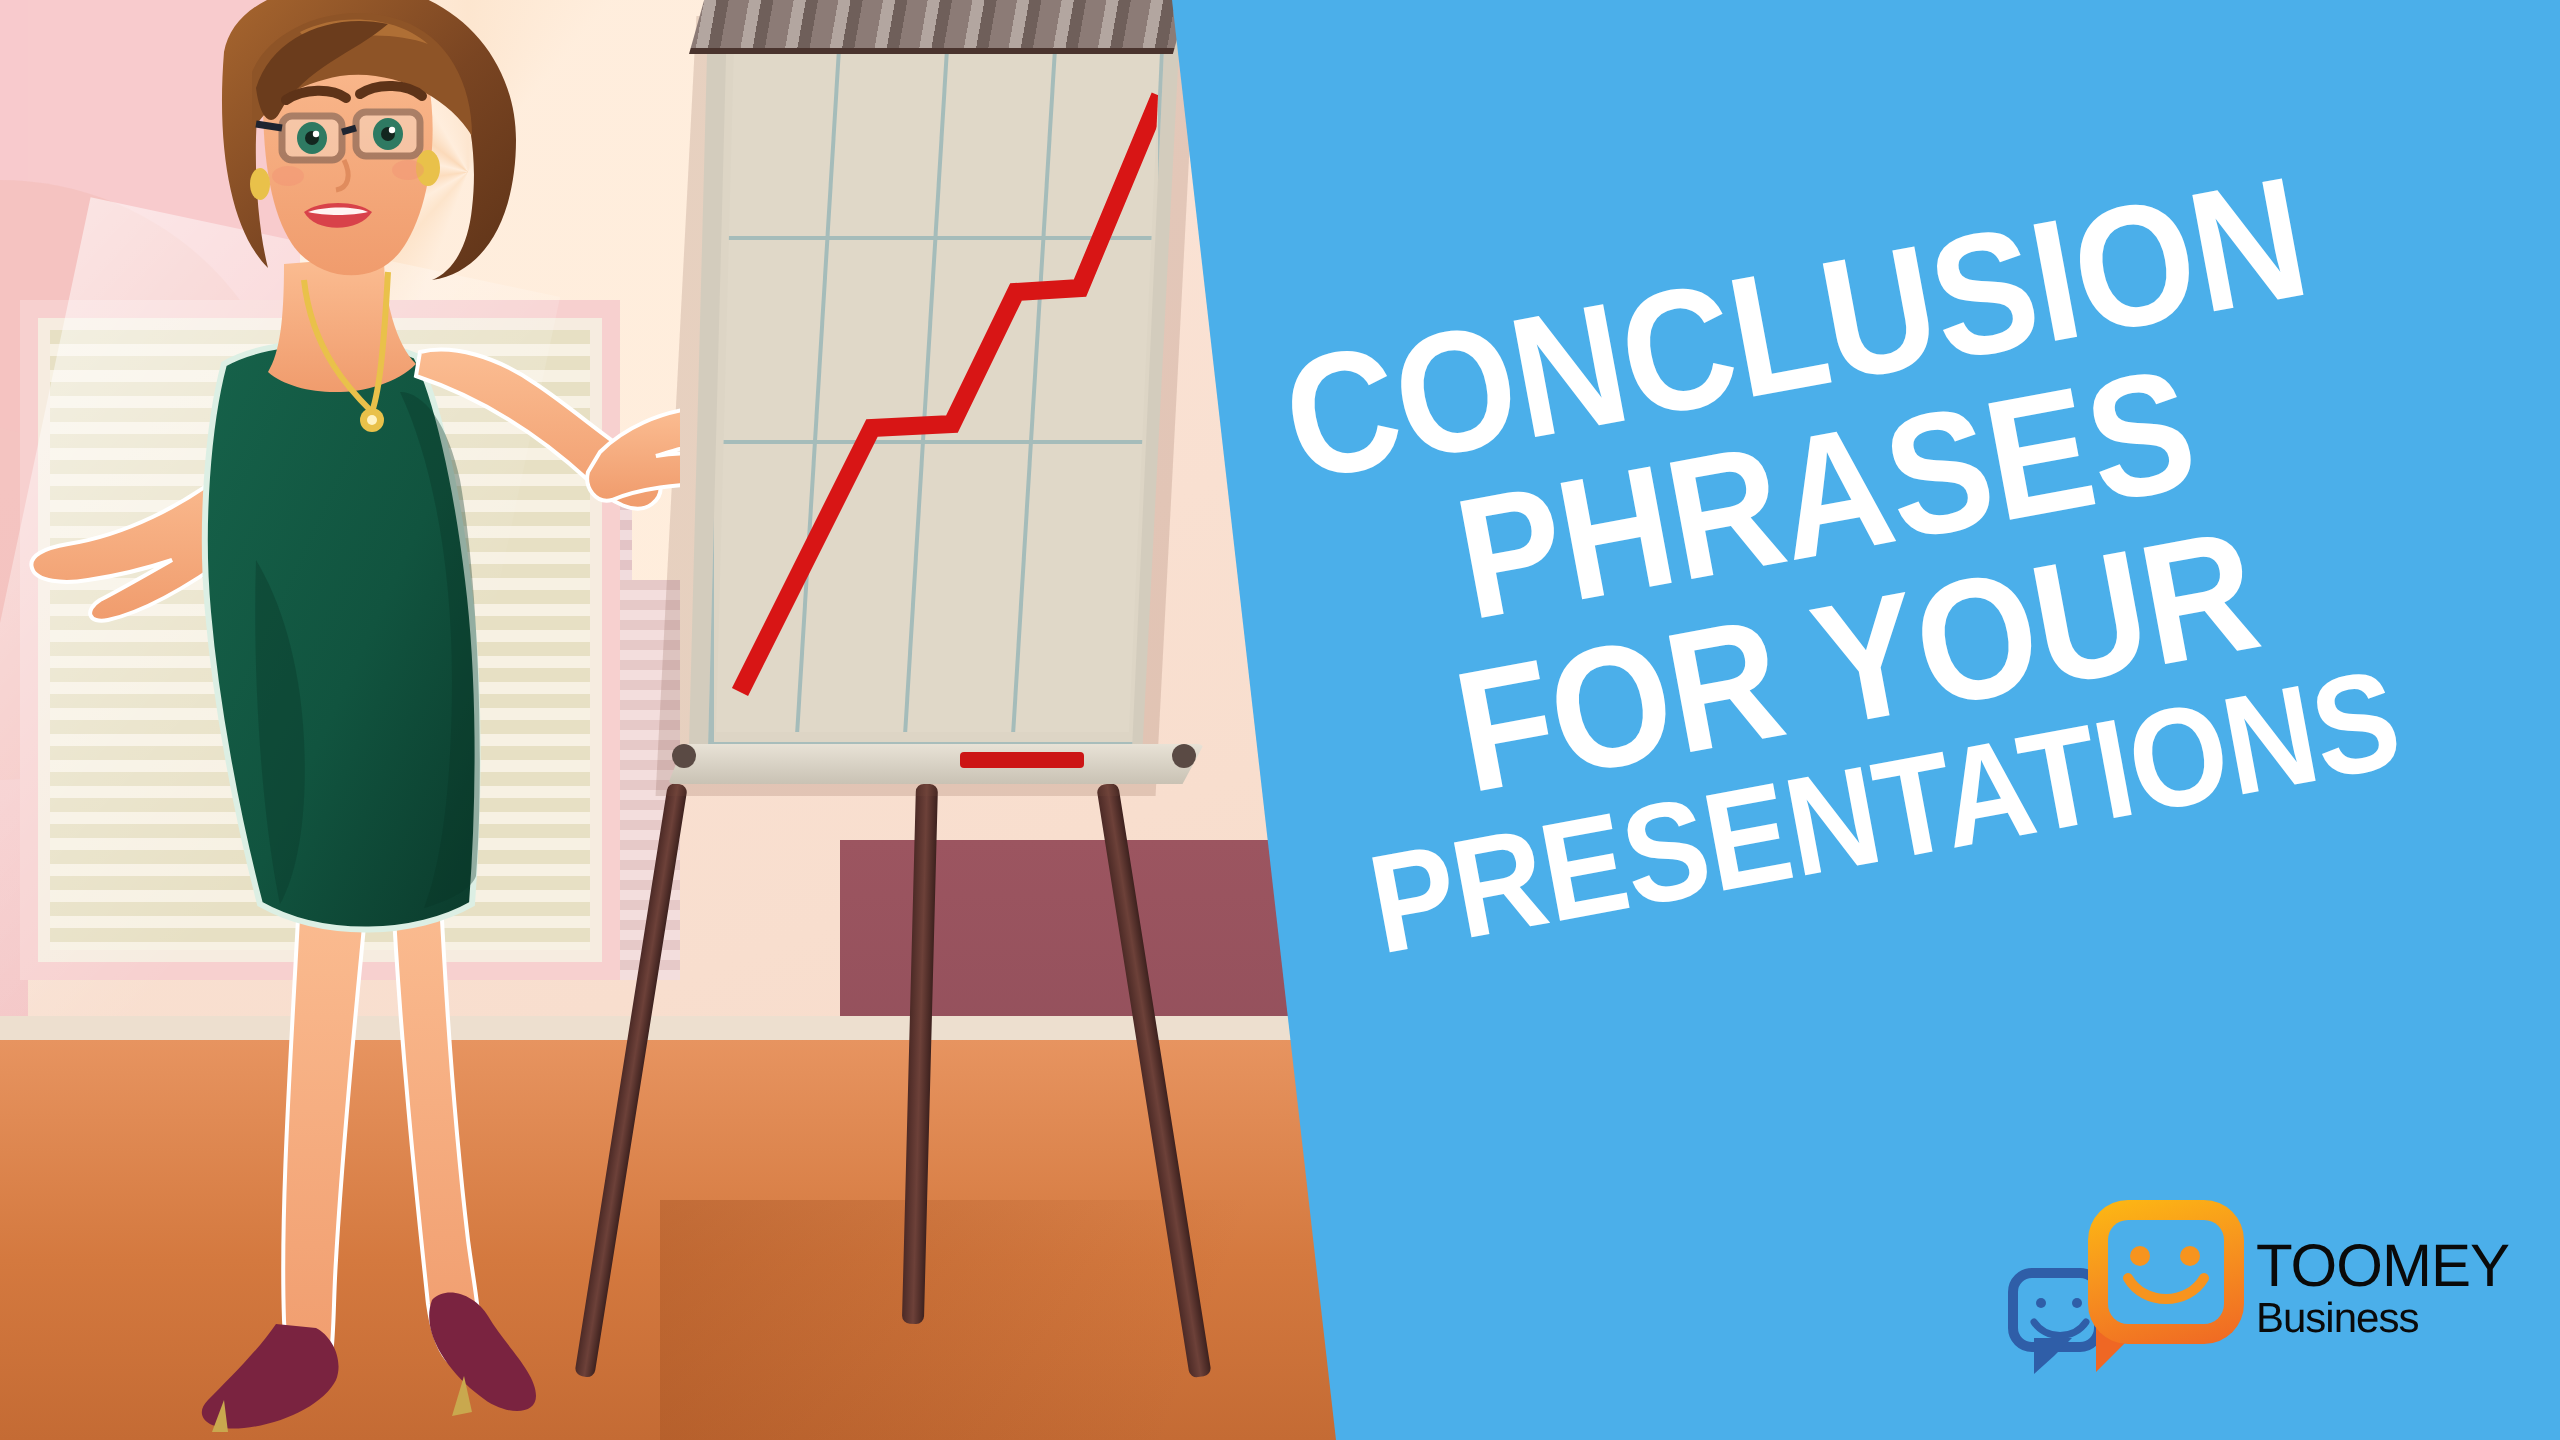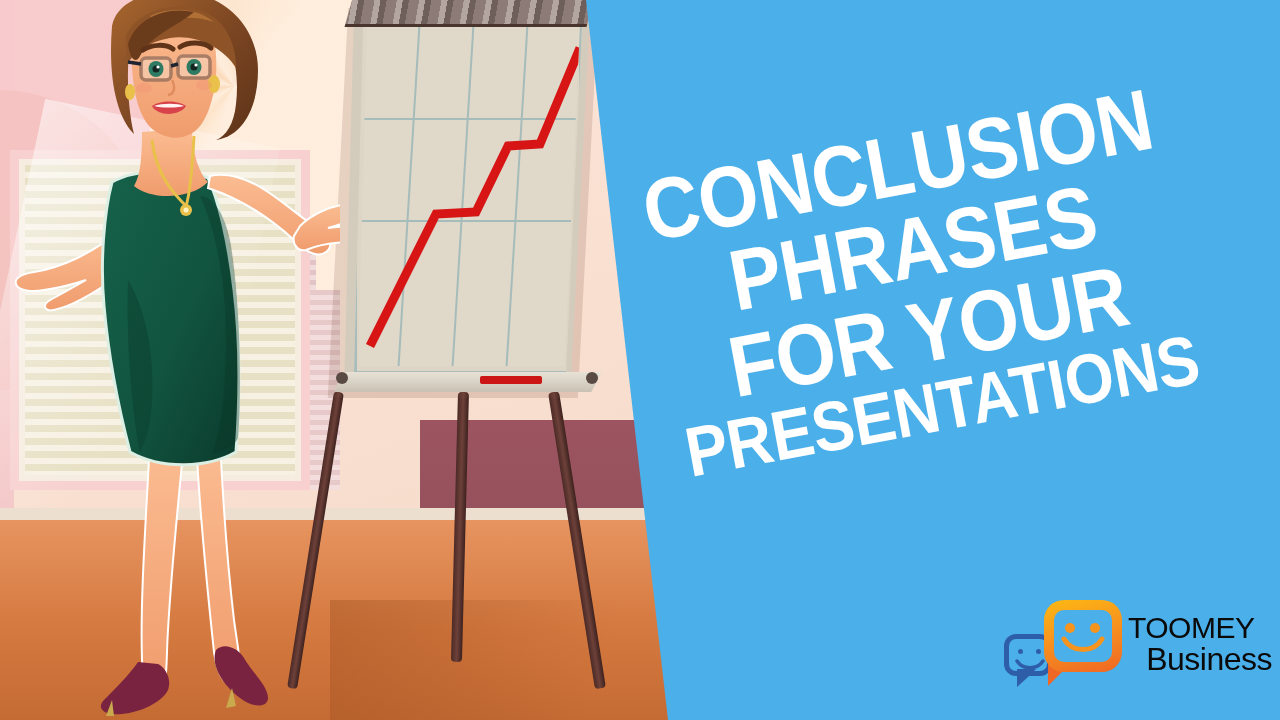--- a/index.html
+++ b/index.html
@@ -110,21 +110,21 @@
     background-image:linear-gradient(#4BAFEA,#4BAFEA),linear-gradient(165deg,#fdb913 0%,#f7941e 45%,#ef6724 100%);
     background-origin:border-box;background-clip:content-box,border-box;}
   .bub-tail{position:absolute;left:48px;top:66px;width:0;height:0;
     border-left:16px solid #ef6724;border-top:10px solid #ef6724;
     border-right:12px solid transparent;border-bottom:16px solid transparent;}
   .eye{position:absolute;width:10px;height:10px;border-radius:50%;background:#f7941e;}
   .eye-s{position:absolute;width:5px;height:5px;border-radius:50%;background:#2f5ea8;}
   .logo-text{flex:1 1 auto;display:flex;flex-direction:column;justify-content:center;
     color:#0a0a0a;font-family:"Liberation Sans", sans-serif;line-height:1.0;}
   .lt1{font-size:30px;letter-spacing:-0.5px;}
-  .lt2{font-size:32px;letter-spacing:-0.5px;text-align:right;}
+  .lt2{font-size:21px;letter-spacing:-0.5px;}
   .lt3{font-size:33px;letter-spacing:-0.5px;}
 </style>
 </head>
 <body>
 
 <div id="stage">
 
   <div class="scene">
 
     <div class="wall-pink"></div>

